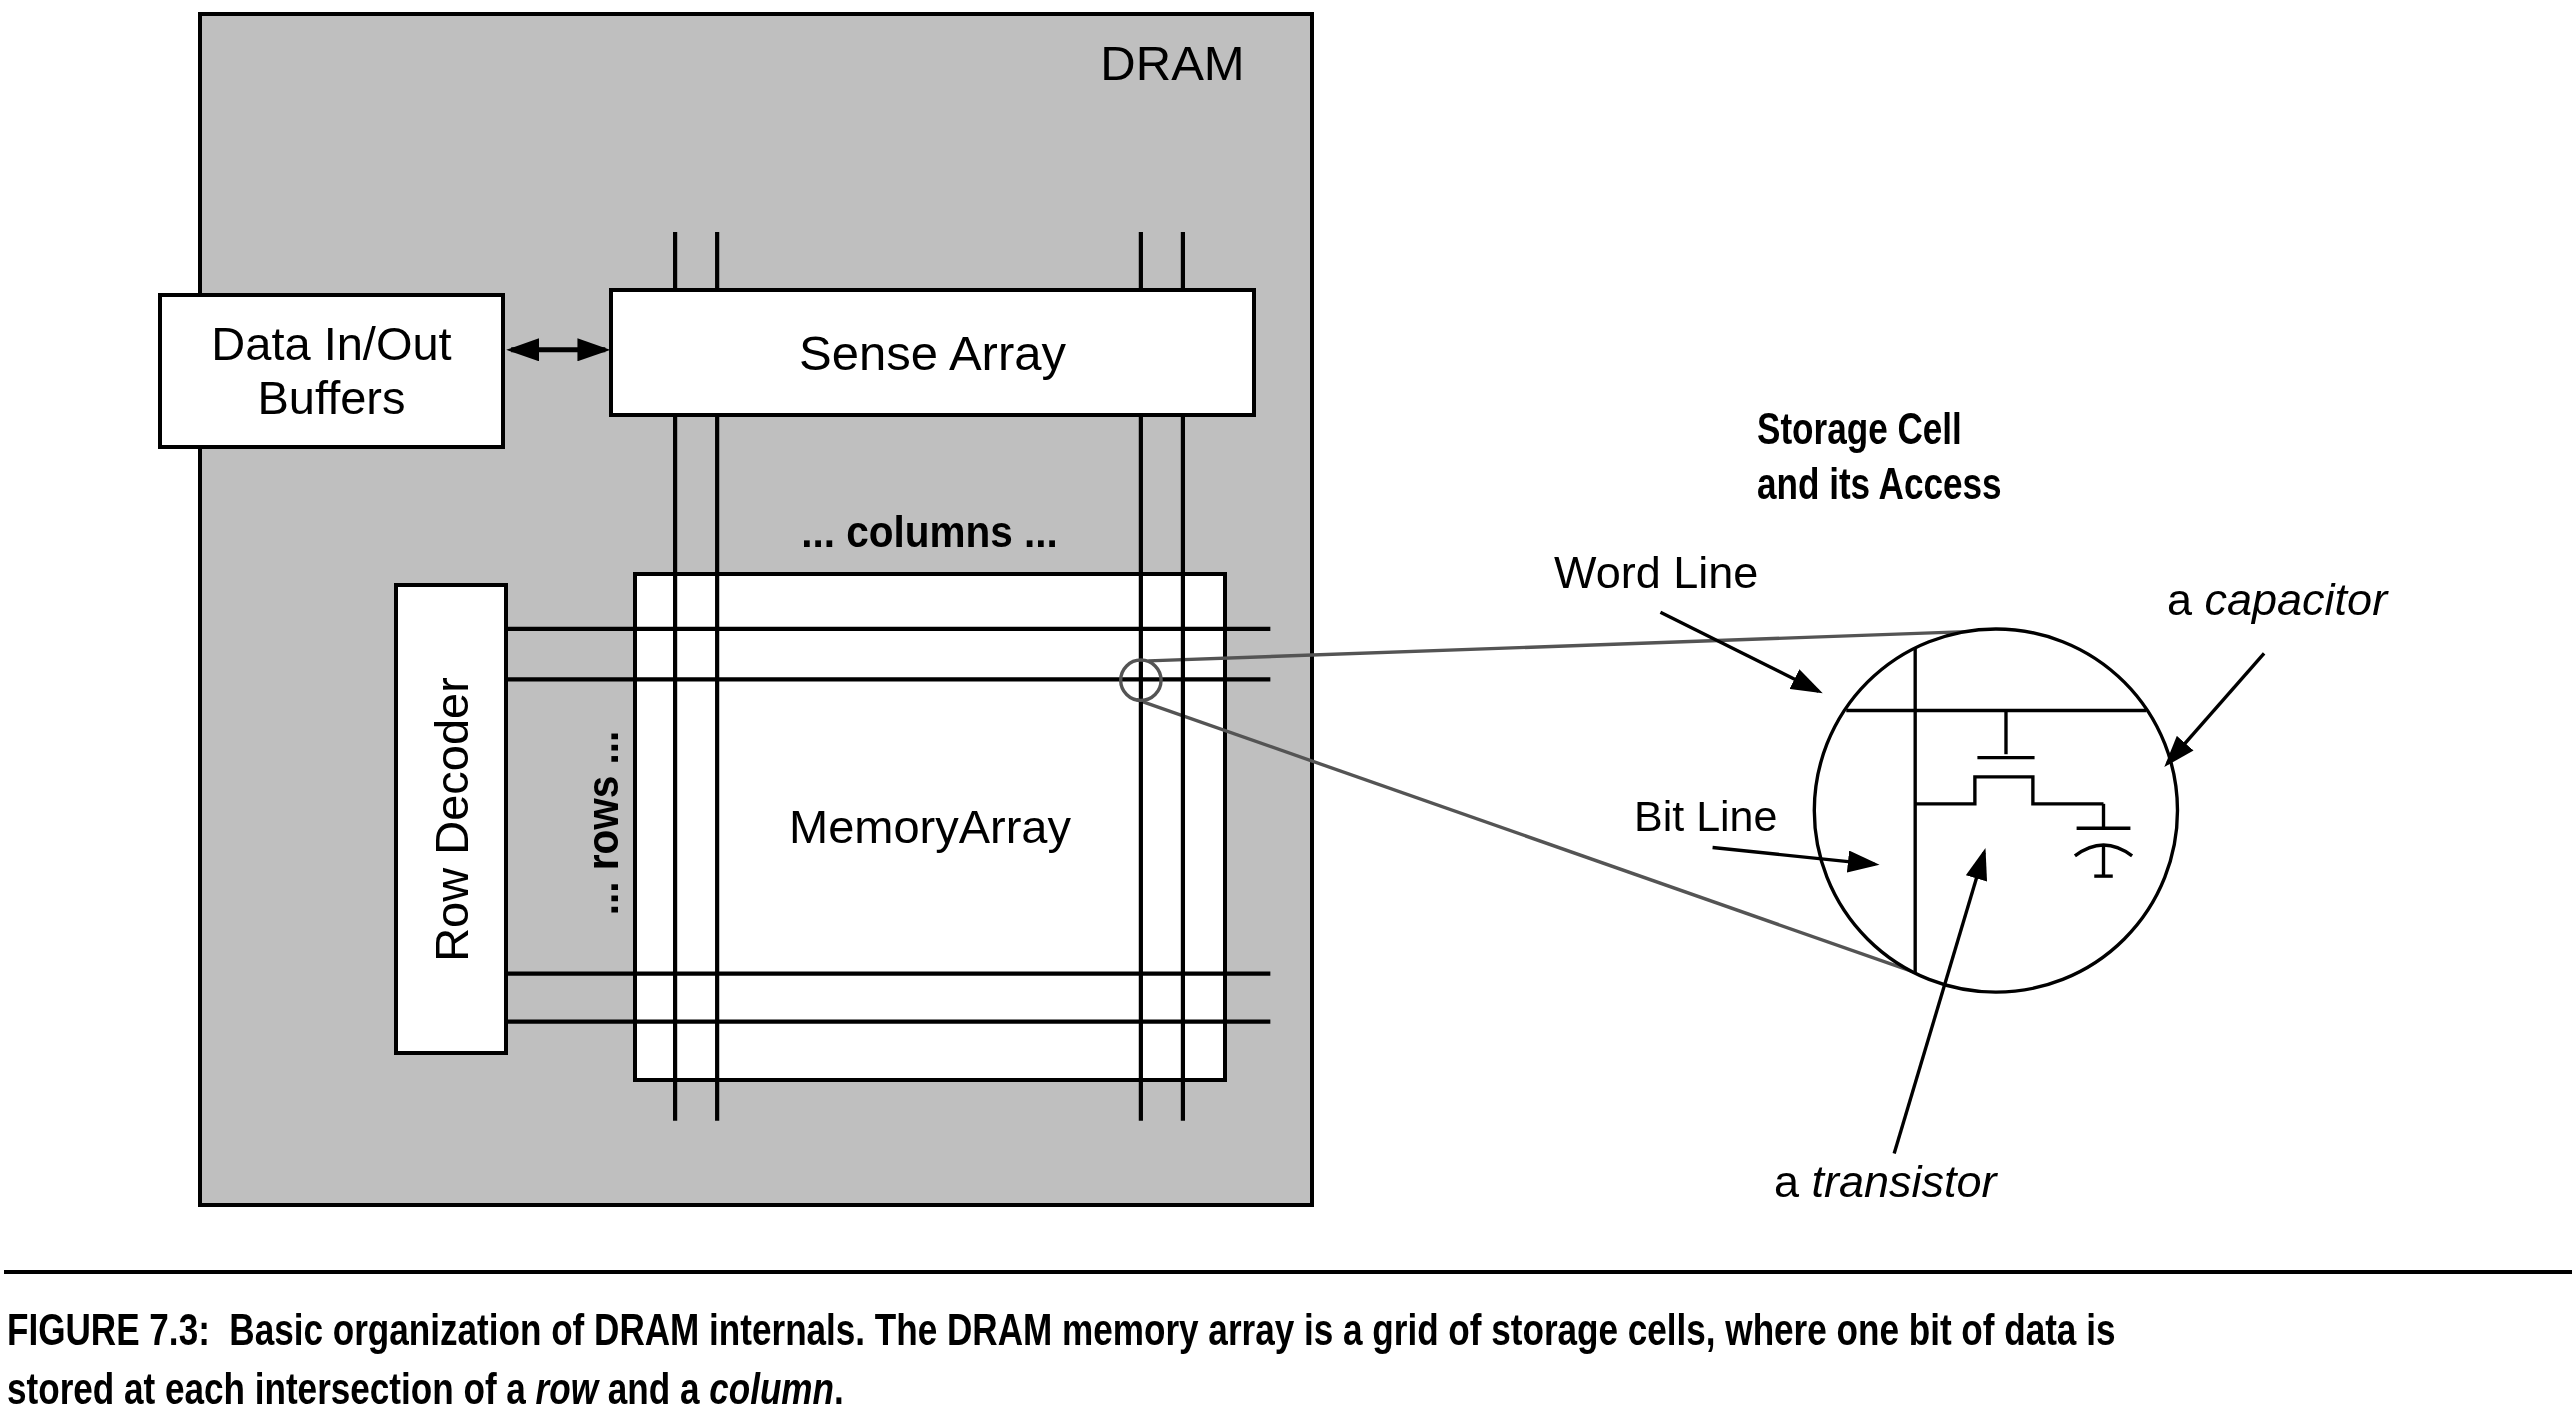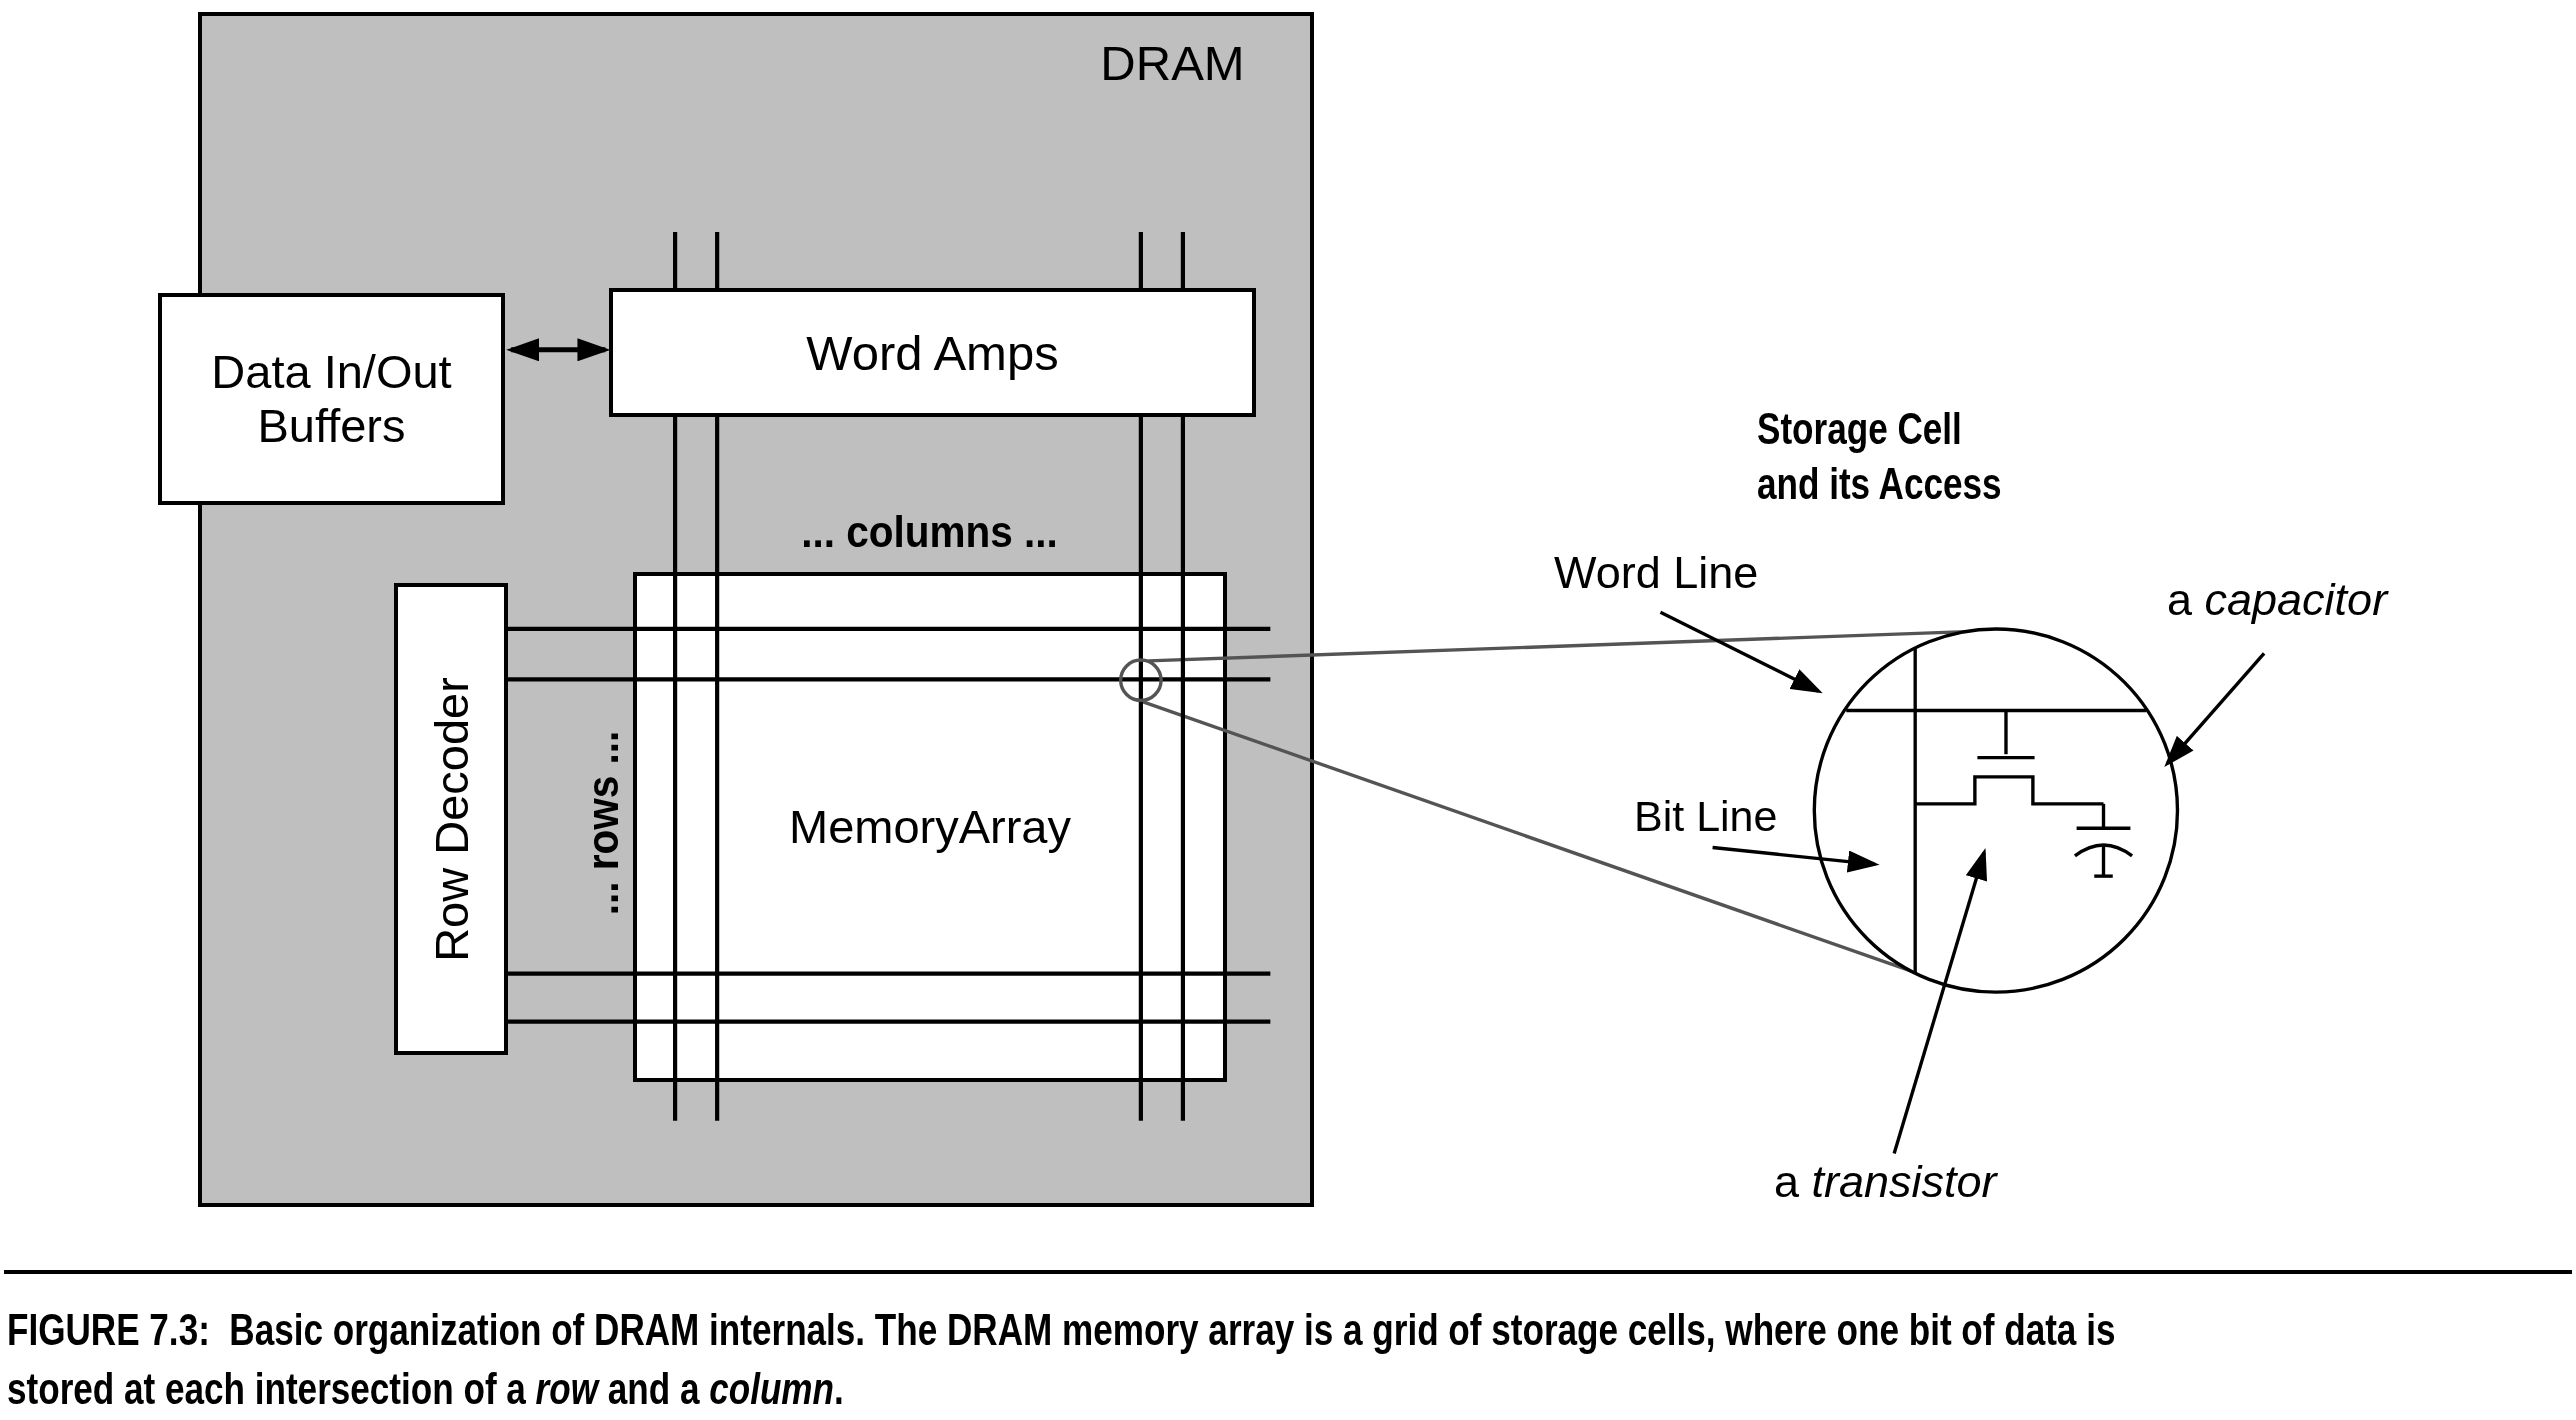--- a/index.html
+++ b/index.html
@@ -13,21 +13,21 @@
     background:#bfbfbf;border:4.2px solid #000;box-sizing:border-box;z-index:1;
   }
   svg.overlay{left:0;top:0;width:2576px;height:1421px;z-index:3;}
   .wbox{
     background:#fff;border:4.2px solid #000;box-sizing:border-box;z-index:4;
     display:flex;align-items:center;justify-content:center;text-align:center;
   }
   #memory-array-box{left:633px;top:572px;width:594px;height:510px;background:#fff;border:4.2px solid #000;box-sizing:border-box;z-index:2;}
   #col-decoder{left:609px;top:131px;width:647px;height:102px;font-size:49px;}
   #sense-amps{left:609px;top:288px;width:647px;height:129px;font-size:49px;}
-  #dio-buffers{left:158px;top:293px;width:347px;height:212px;font-size:47px;line-height:54px;flex-direction:column;}
+  #dio-buffers{left:158px;top:293px;width:347px;height:156px;font-size:47px;line-height:54px;flex-direction:column;}
   #row-decoder{left:394px;top:583px;width:114px;height:472px;font-size:47px;}
   #row-decoder .vtext{transform:rotate(-90deg);white-space:nowrap;}
   #memory-array-label{left:633px;top:572px;width:594px;height:510px;z-index:5;
     display:flex;flex-direction:row;align-items:center;justify-content:center;
     font-size:47px;line-height:54px;text-align:center;}
   #dram-label{left:1034px;top:39px;width:277px;text-align:center;font-size:49px;line-height:49px;z-index:2;}
   #columns-label{left:778px;top:506px;width:303px;text-align:center;font-size:45px;font-weight:bold;z-index:2;transform:scaleX(0.9);}
   #rows-label{left:451px;top:797px;width:303px;height:52px;text-align:center;font-size:45px;font-weight:bold;z-index:2;
     transform:rotate(-90deg) scaleX(0.9);}
   #inset-title{left:1757px;top:401px;font-size:45px;font-weight:bold;line-height:55px;transform:scaleX(0.78);transform-origin:left top;white-space:nowrap;z-index:5;}
@@ -97,21 +97,21 @@
 
     <g stroke="#000" stroke-width="4" fill="none">
       <line x1="1975" y1="728" x2="2163" y2="822" marker-end="url(#ah)"></line>
       <line x1="2037" y1="1008" x2="2230" y2="1028" marker-end="url(#ah)"></line>
       <line x1="2693" y1="777" x2="2578" y2="908" marker-end="url(#ah)"></line>
       <line x1="2253" y1="1372" x2="2360" y2="1014" marker-end="url(#ah)"></line>
     </g>
   </svg>
 
   <div id="sense-amps" class="abs wbox">
-    <span>Word Amps</span>
+    <span>Sense Array</span>
   </div>
   <div id="dio-buffers" class="abs wbox">
     <span>Data In/Out</span>
     <span>Buffers</span>
   </div>
   <div id="row-decoder" class="abs wbox">
     <span class="vtext">Row Decoder</span>
   </div>
 
   <div id="memory-array-label" class="abs">

